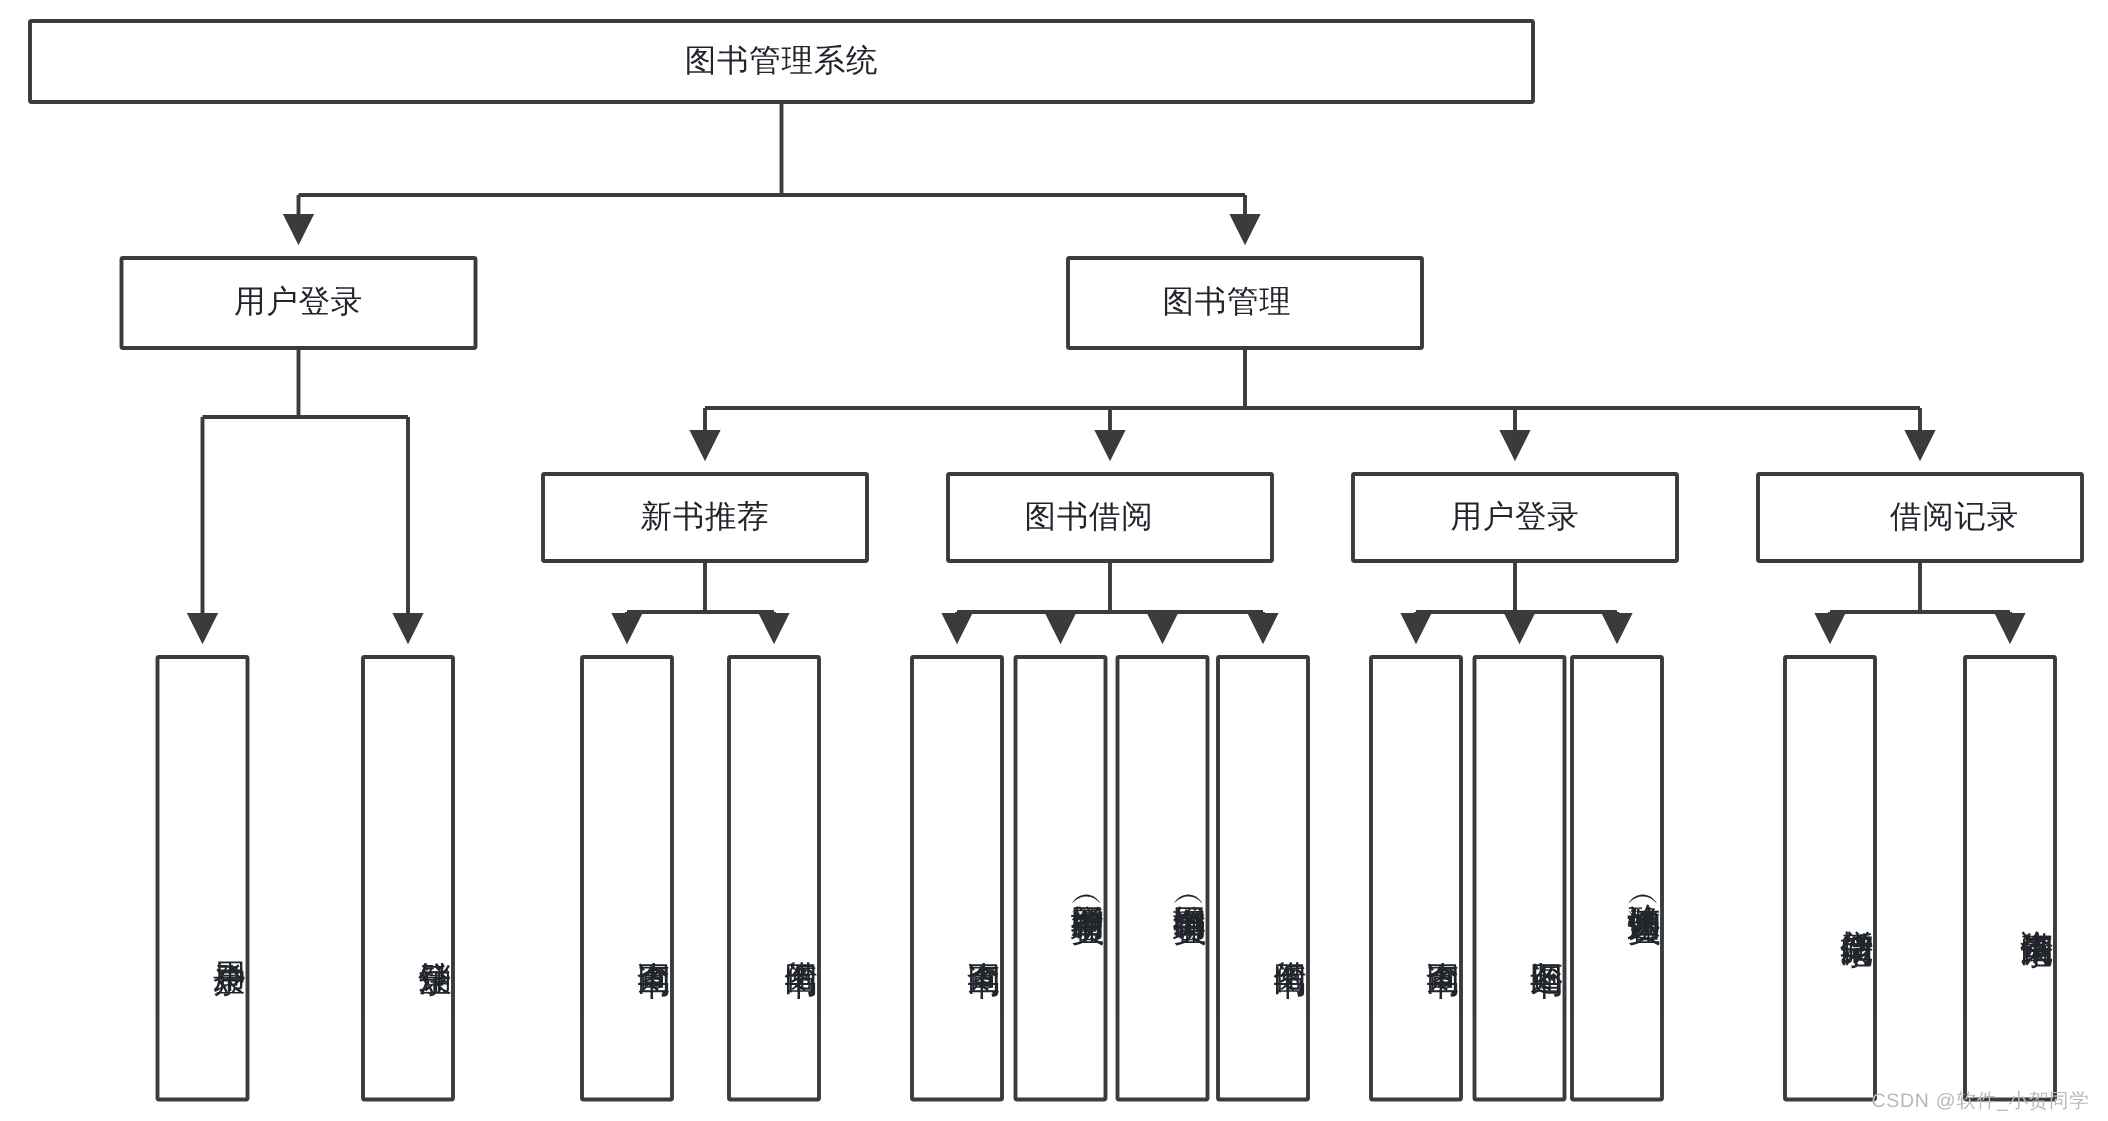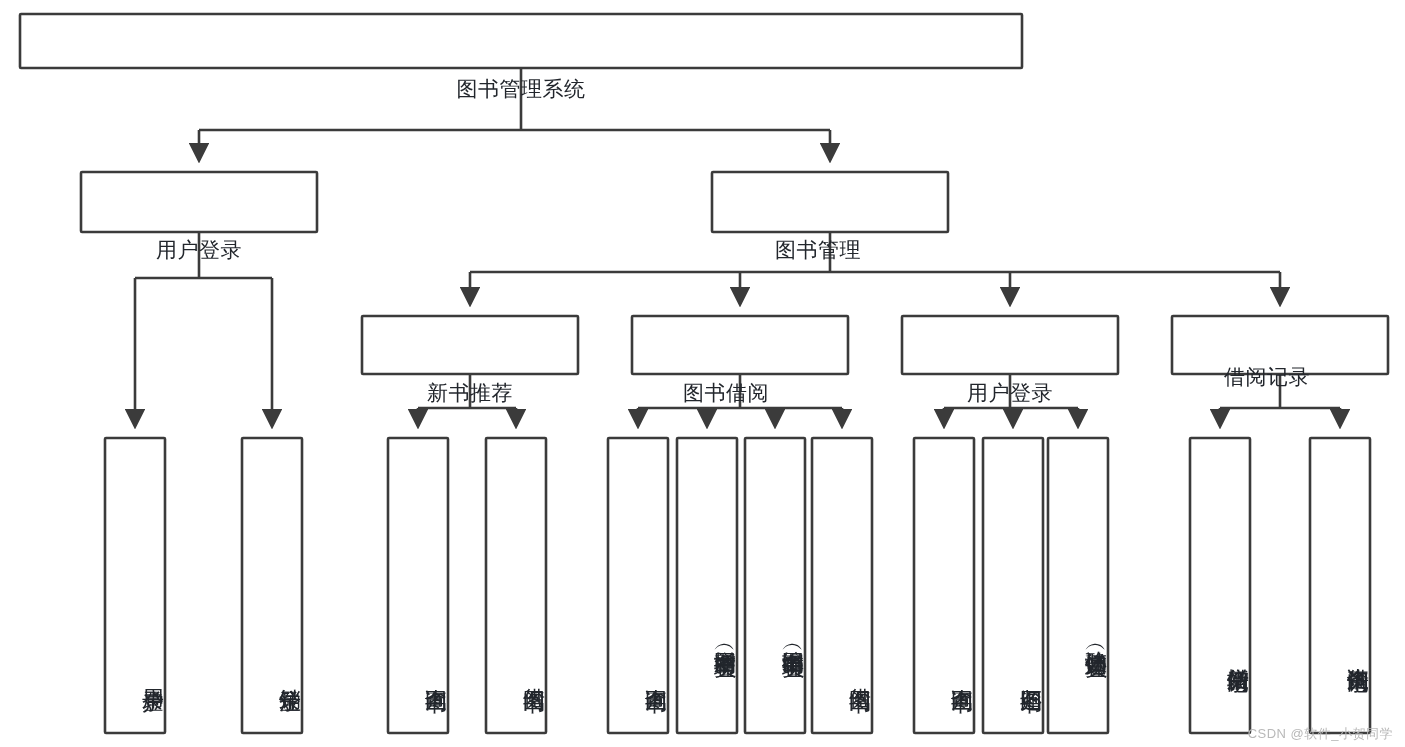--- a/index.html
+++ b/index.html
@@ -43,21 +43,20 @@
   }
   .node-label {
     position: absolute;
     display: flex;
     align-items: center;
     justify-content: center;
     color: #22262c;
     text-align: center;
     pointer-events: none;
     white-space: nowrap;
-    margin-top: 48px;
   }
   .node-label.horizontal {
     font-size: 21px;
     letter-spacing: 0.5px;
     line-height: 1.2;
   }
   .node-label.vertical {
     writing-mode: vertical-rl;
     text-orientation: upright;
     font-size: 22px;
@@ -160,21 +159,21 @@
   </svg>
 
   <div class="node-label horizontal" style="left:20px; top:14px; width:1002px; height:54px;">图书管理系统</div>
 
   <div class="node-label horizontal" style="left:81px; top:172px; width:236px; height:60px;">用户登录</div>
   <div class="node-label horizontal" style="left:712px; top:172px; width:212px; height:60px;text-align:right;">图书管理</div>
 
   <div class="node-label horizontal" style="left:362px; top:316px; width:216px; height:58px;">新书推荐</div>
   <div class="node-label horizontal" style="left:632px; top:316px; width:188px; height:58px;">图书借阅</div>
   <div class="node-label horizontal" style="left:902px; top:316px; width:216px; height:58px;">用户登录</div>
-  <div class="node-label horizontal" style="left:1172px; top:300px; width:190px; height:58px;">借阅记录</div>
+  <div class="node-label horizontal" style="left:1172px; top:316px; width:190px; height:58px;padding-left:36px;">借阅记录</div>
 
   <div class="node-label vertical" style="left:105px; top:438px; width:60px; height:295px; padding-top:78px;">用户登录</div>
   <div class="node-label vertical" style="left:242px; top:438px; width:60px; height:295px; padding-top:78px;">注销登录</div>
 
   <div class="node-label vertical" style="left:388px; top:438px; width:60px; height:295px; padding-top:78px;">查询图书</div>
   <div class="node-label vertical" style="left:486px; top:438px; width:60px; height:295px; padding-top:78px;">借阅图书</div>
 
   <div class="node-label vertical" style="left:608px; top:438px; width:60px; height:295px; padding-top:78px;">查询图书</div>
   <div class="node-label vertical" style="left:677px; top:438px; width:60px; height:295px; padding-top:8px;">新增图书（管理员）</div>
   <div class="node-label vertical" style="left:745px; top:438px; width:60px; height:295px; padding-top:8px;">编辑图书（管理员）</div>

